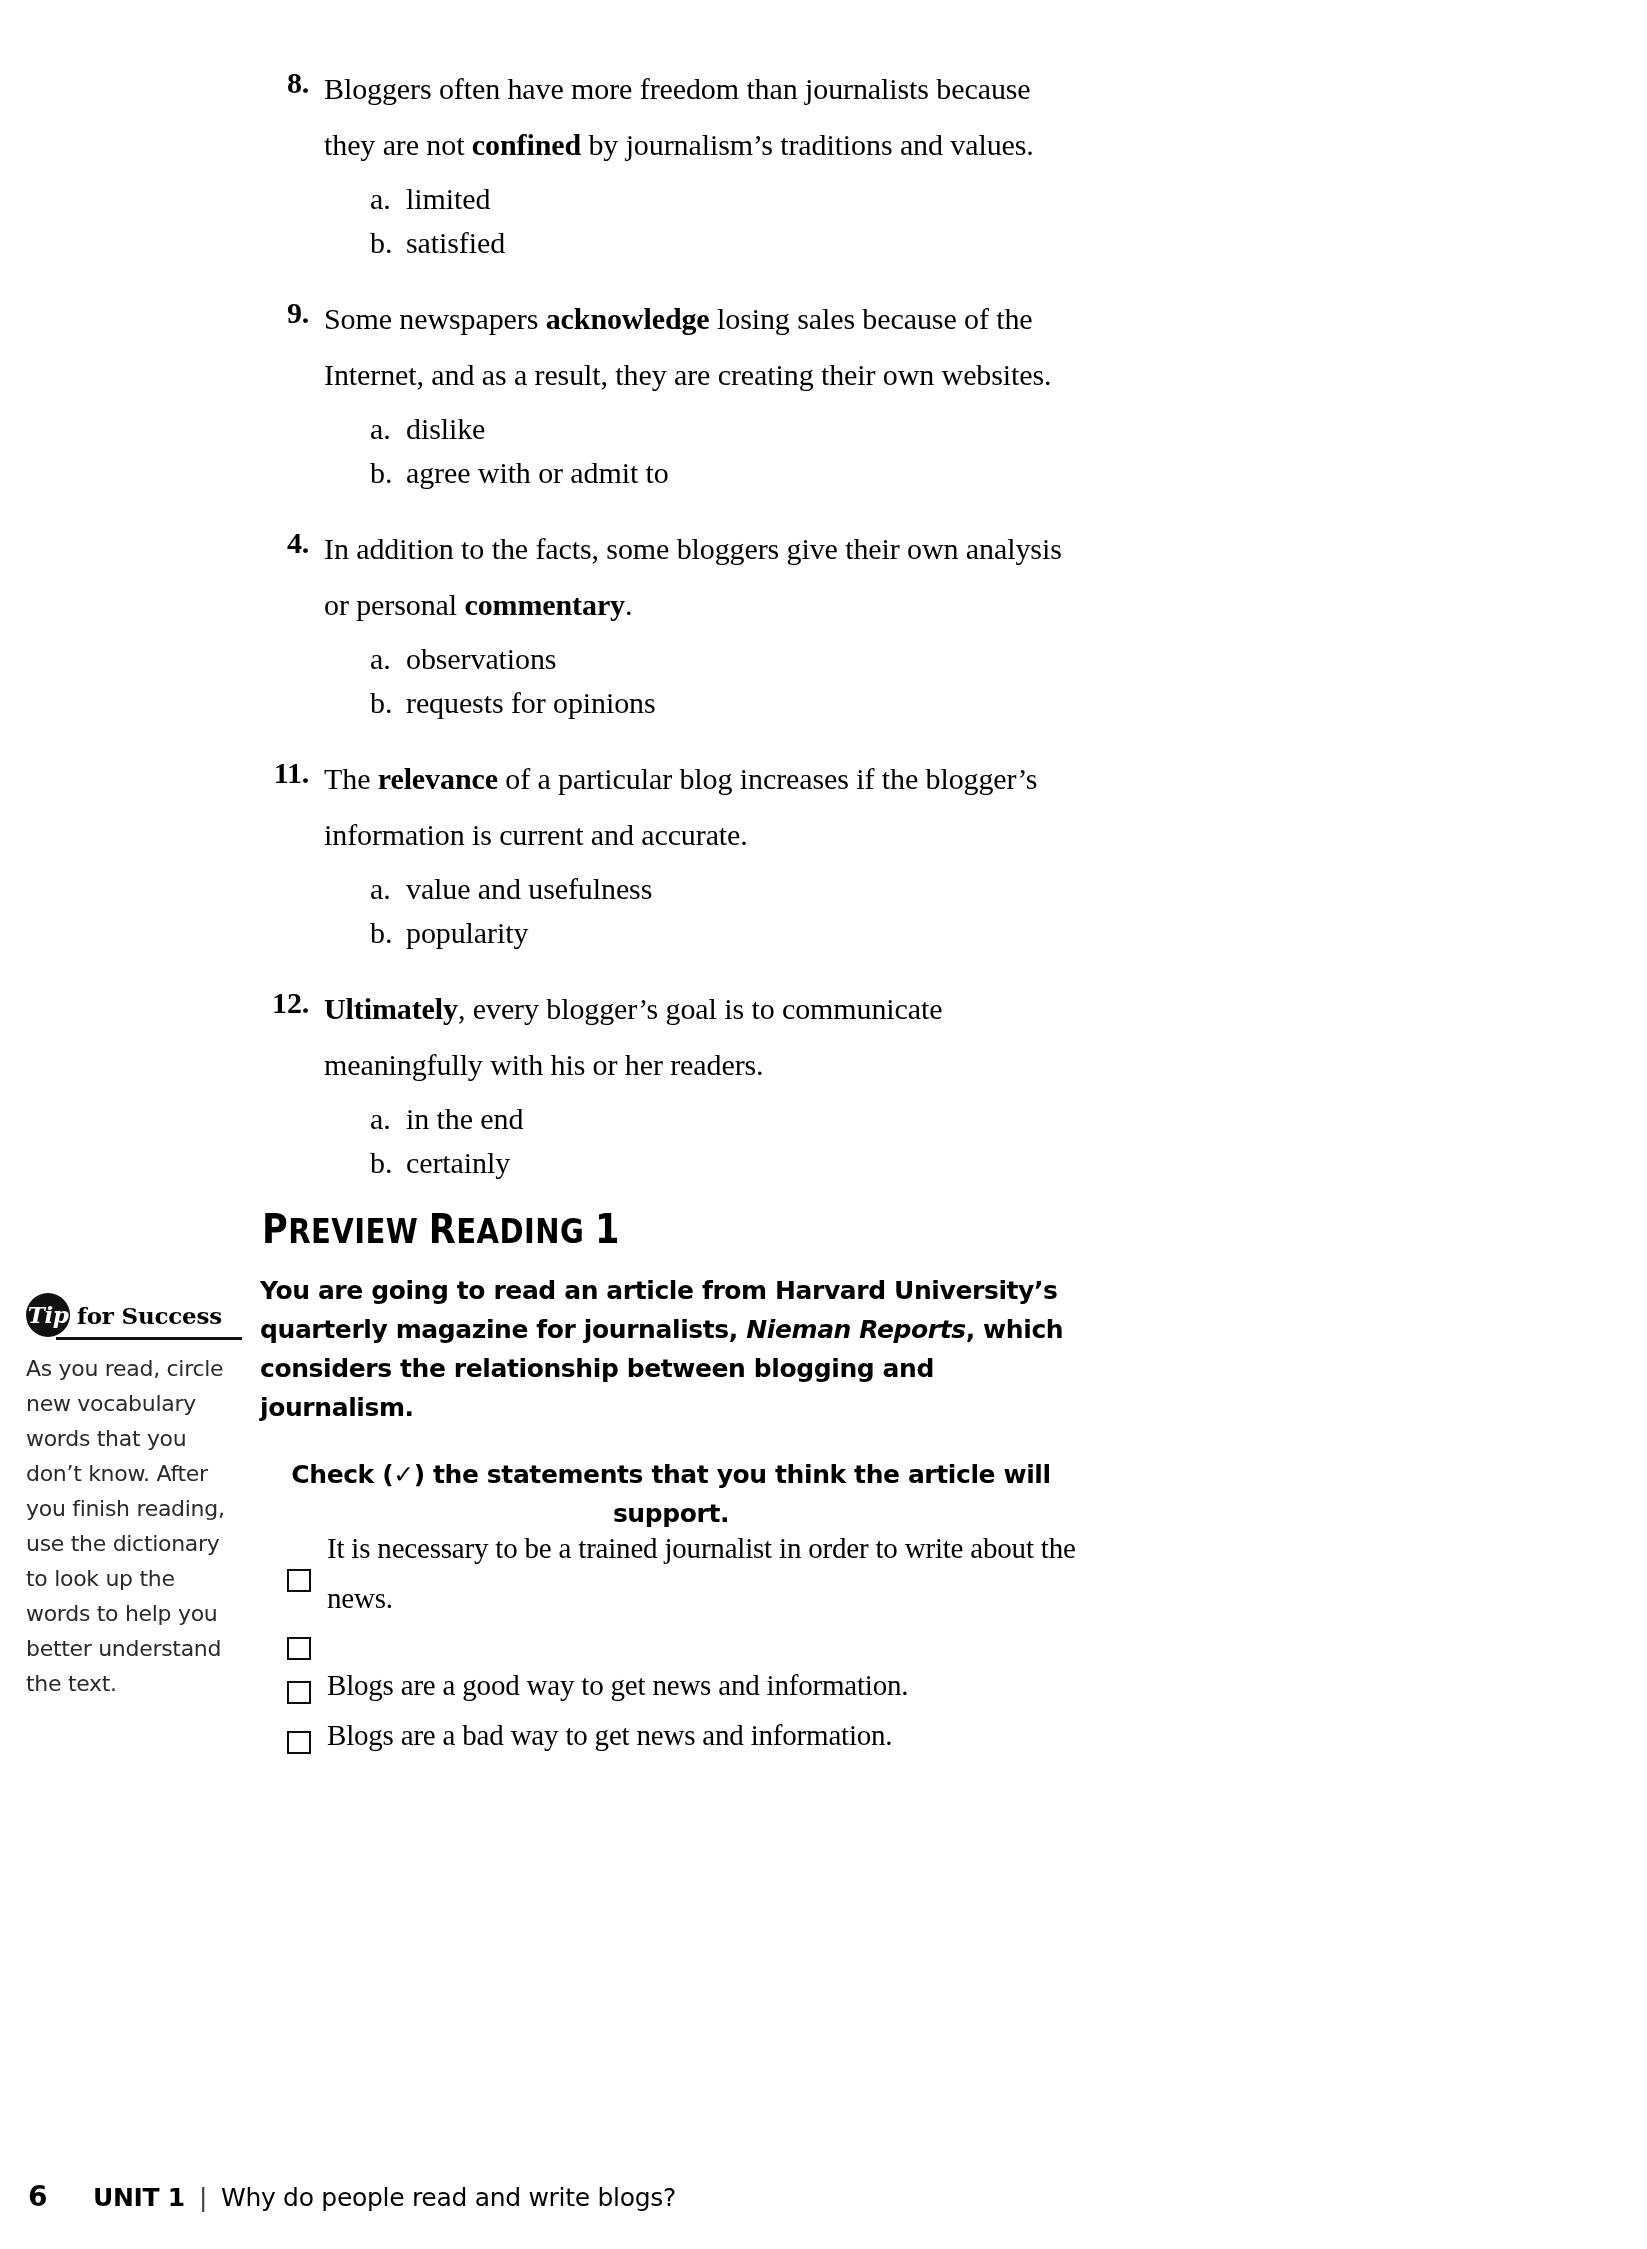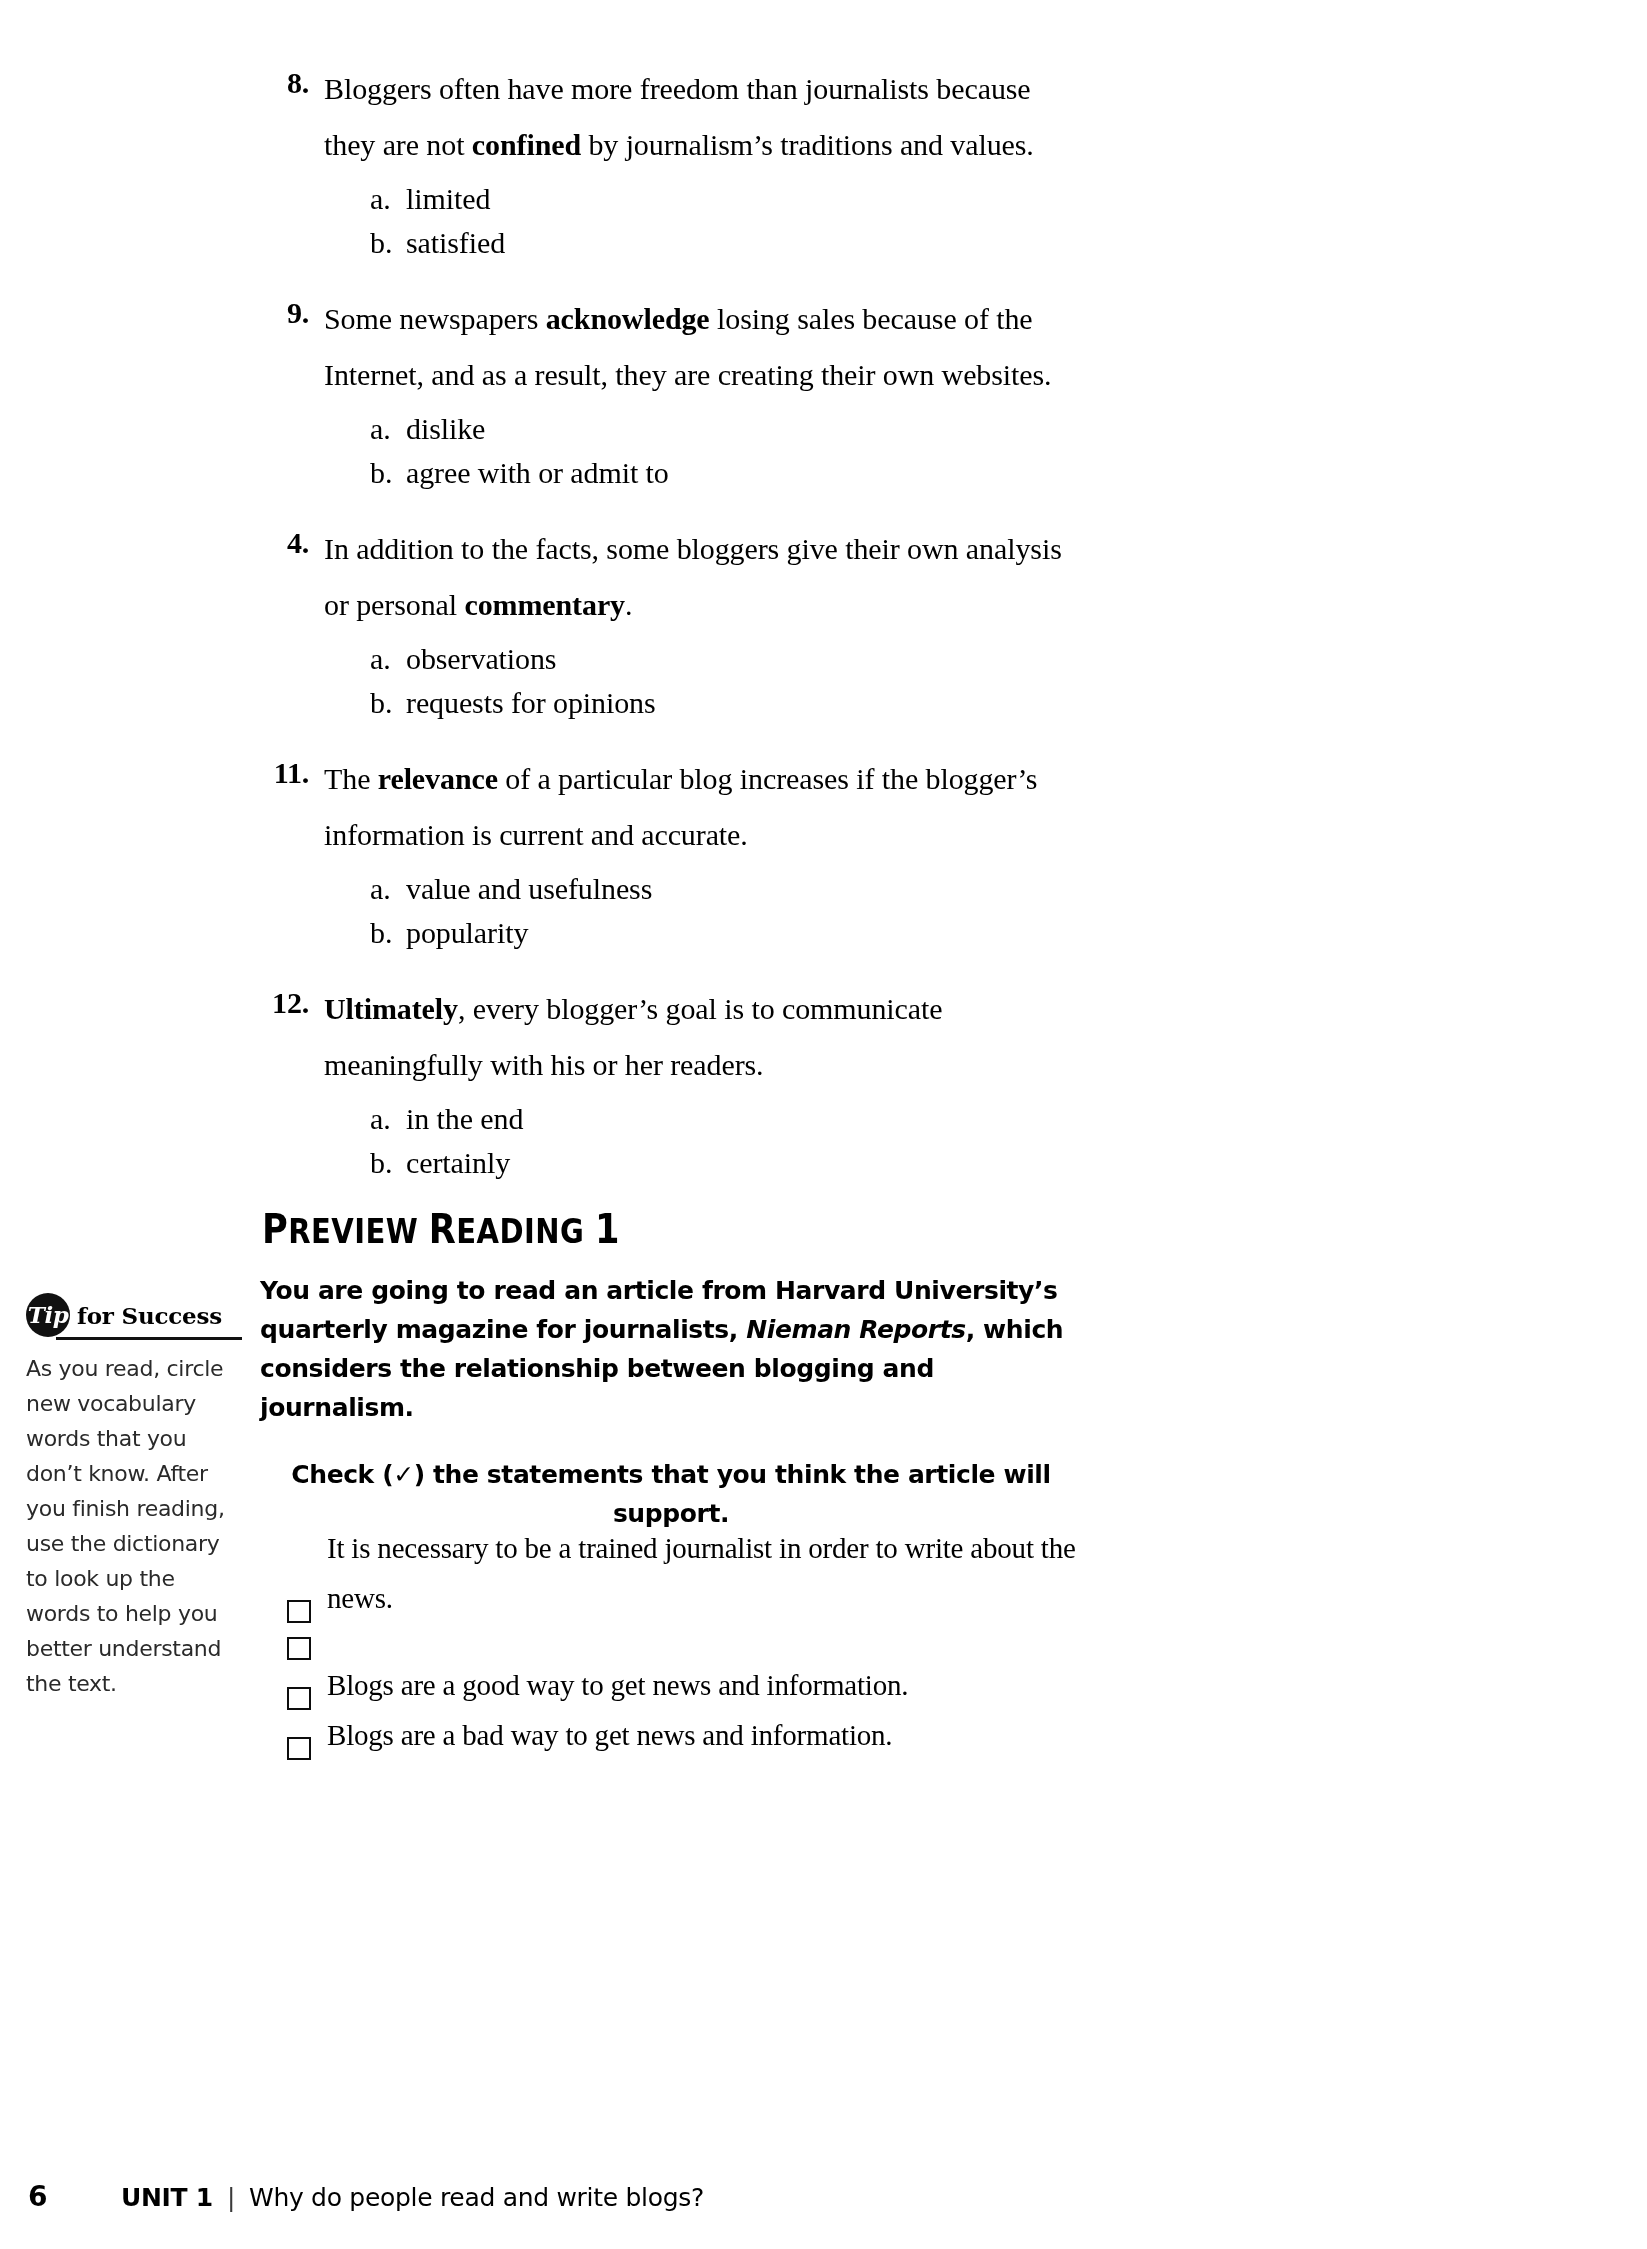--- a/index.html
+++ b/index.html
@@ -113,21 +113,21 @@
 
   
   .statements {
     position: absolute;
     left: 287px;
     top: 1523px;
     width: 792px;
   }
   .statement-row {
     display: flex;
-    align-items: flex-end;
+    align-items: center;
     font-size: 29px;
     line-height: 50px;
     letter-spacing: -0.2px;
   }
   .checkbox-glyph {
     flex: 0 0 24px;
     width: 23px;
     height: 23px;
     border: 2.5px solid #0d0d0d;
     margin-top: 14px;
@@ -202,21 +202,20 @@
     font-size: 25px;
     letter-spacing: -0.3px;
   }
   .footer-page {
     font-weight: bold;
     font-size: 28px;
     width: 65px;
   }
   .footer-unit {
     font-weight: bold;
-    margin-left: 28px;
   }
   .footer-sep {
     margin: 0 14px;
     font-weight: normal;
     color: #3a3a3a;
   }
   .footer-title {
     font-weight: normal;
   }
 </style>

